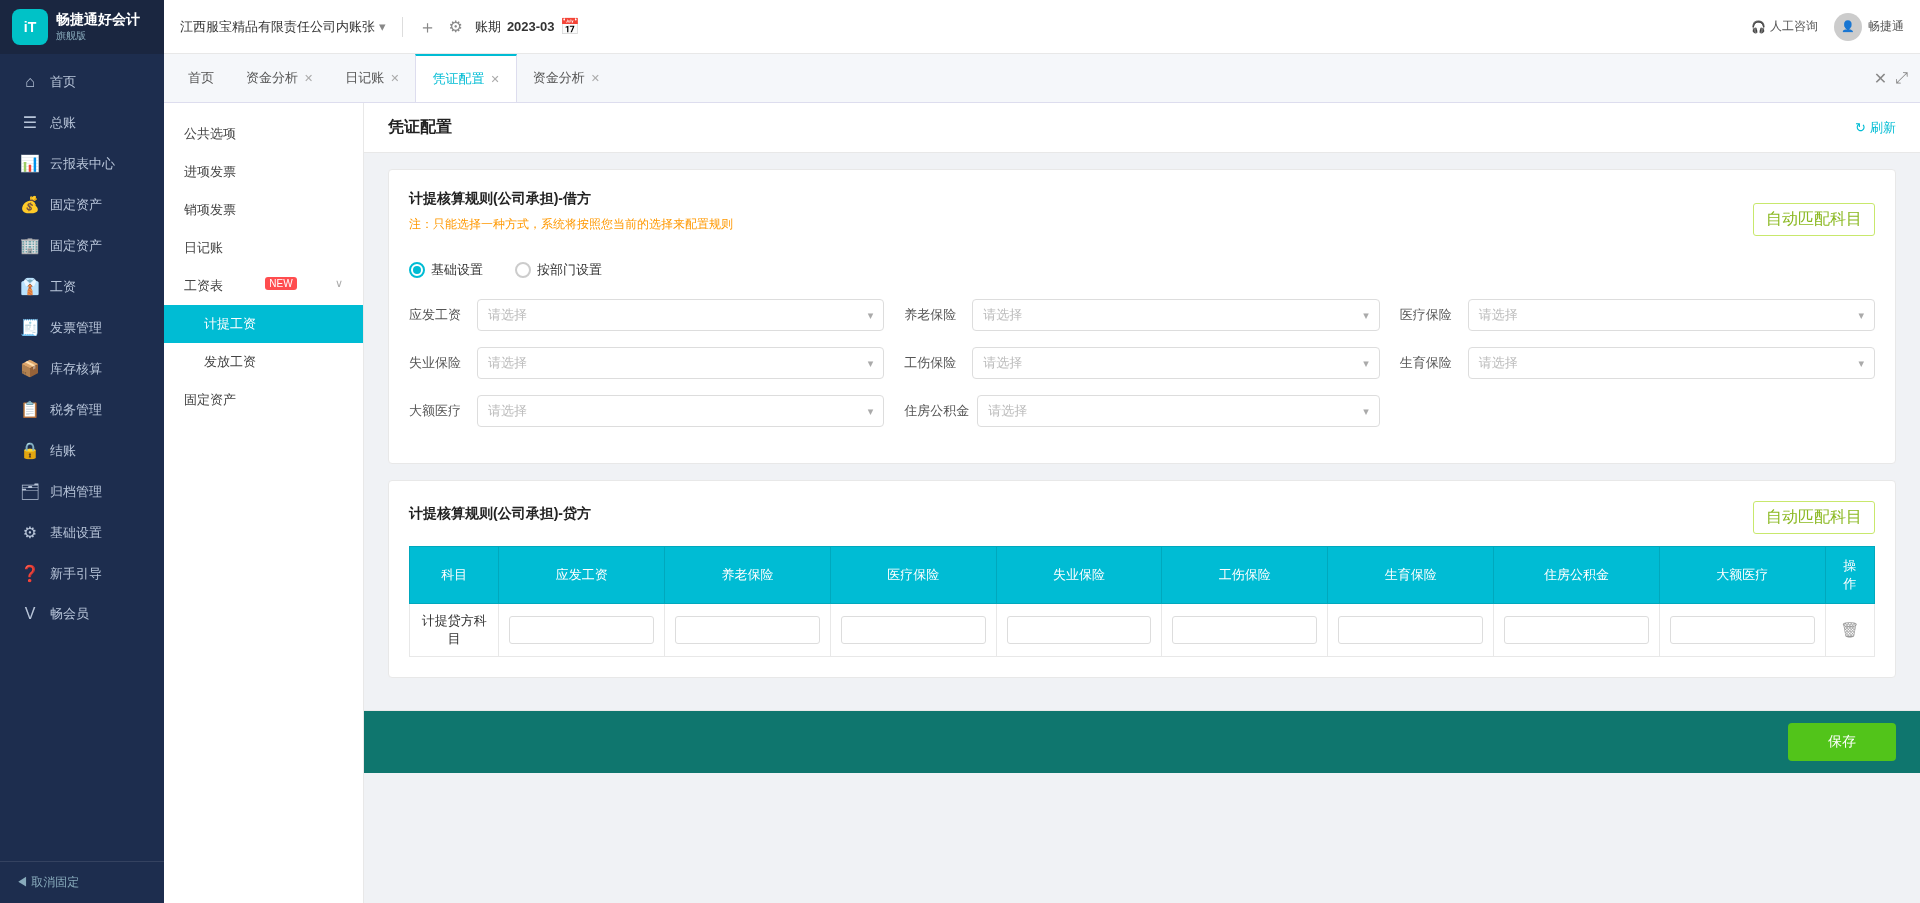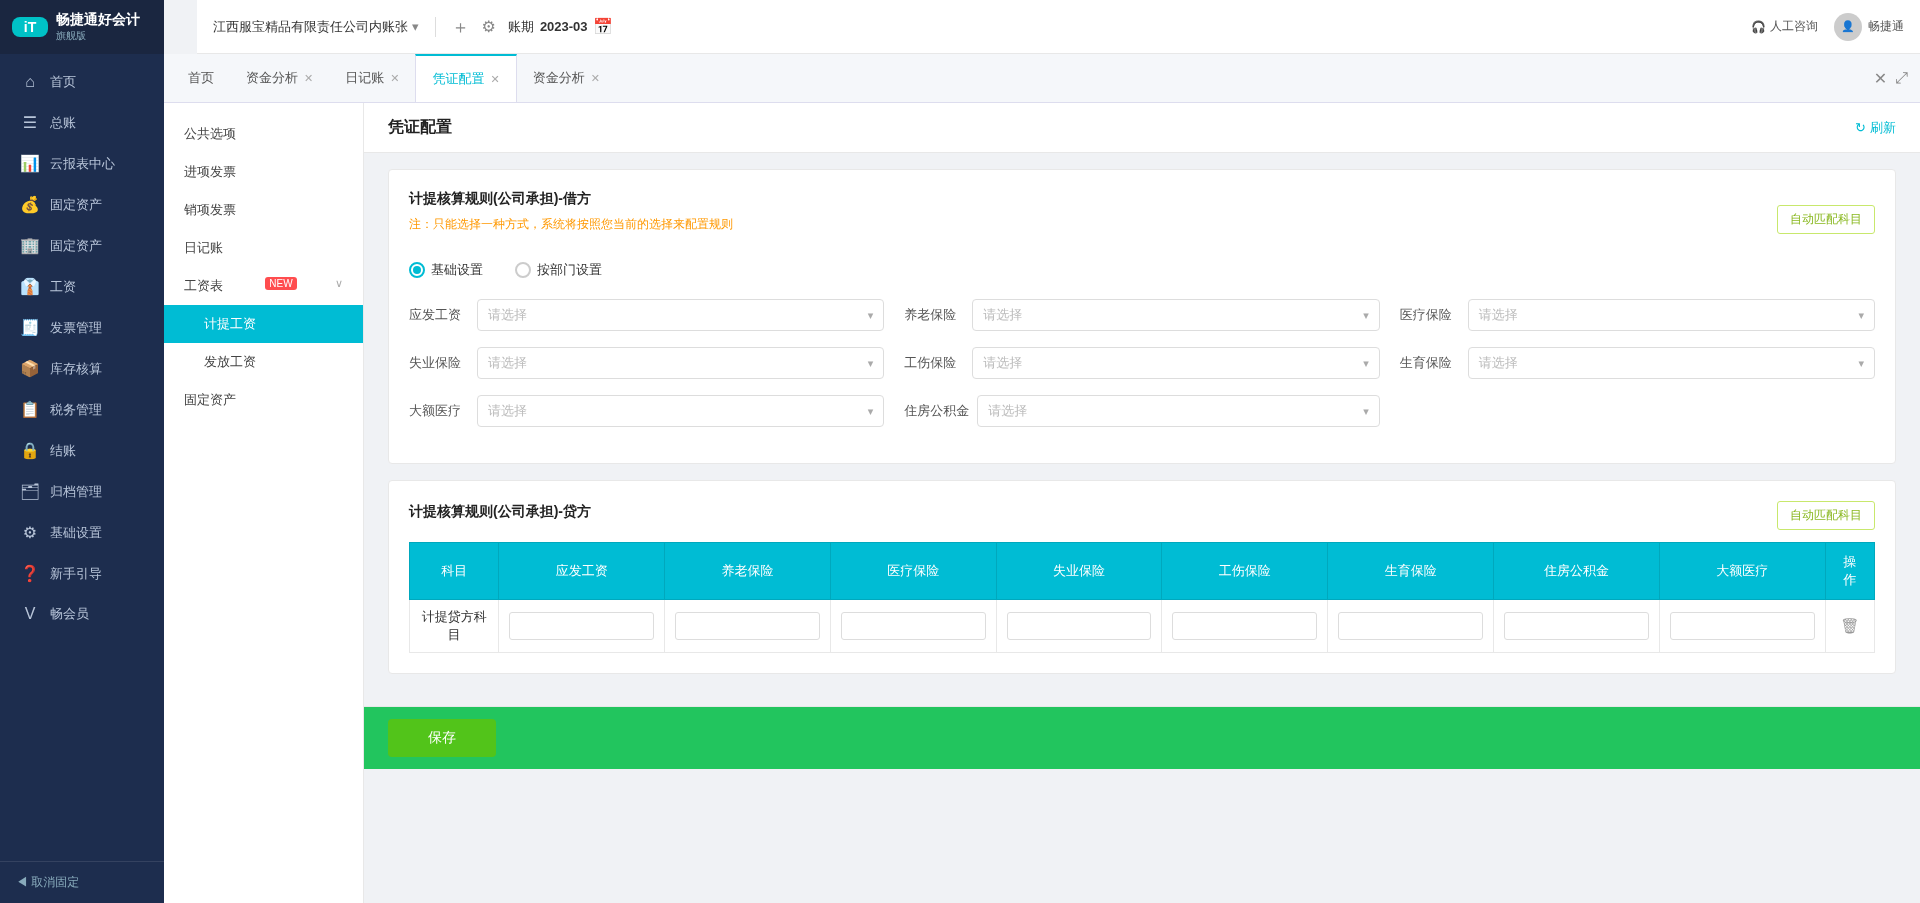--- a/index.html
+++ b/index.html
@@ -17,21 +17,21 @@
     }
     .sidebar-logo {
       display: flex;
       align-items: center;
       padding: 10px 12px;
       background: #1a2640;
       height: 54px;
       gap: 8px;
     }
     .logo-icon {
-      width: 36px; height: 20px;
+      width: 36px; height: 36px;
       background: #00c2c7;
       border-radius: 8px;
       display: flex; align-items: center; justify-content: center;
       color: white; font-weight: bold; font-size: 14px;
     }
     .sidebar-nav { flex: 1; overflow-y: auto; padding: 8px 0; }
     .nav-item {
       display: flex; align-items: center; gap: 10px;
       padding: 11px 20px;
       cursor: pointer; color: #b8c5d9;
@@ -53,21 +53,20 @@
 
     
     .topbar {
       background: white;
       height: 54px;
       display: flex; align-items: center;
       padding: 0 16px;
       border-bottom: 1px solid #e8e8e8;
       gap: 12px;
       flex-shrink: 0;
-      margin-left: 33px;
     }
     .topbar-company { font-size: 13px; color: #333; display: flex; align-items: center; gap: 4px; }
     .topbar-company .drop-icon { color: #888; }
     .topbar-divider { width: 1px; height: 20px; background: #ddd; margin: 0 4px; }
     .topbar-add { color: #888; font-size: 18px; cursor: pointer; }
     .topbar-gear { color: #888; font-size: 16px; cursor: pointer; }
     .topbar-period { display: flex; align-items: center; gap: 6px; font-size: 13px; color: #333; }
     .topbar-period-val { font-weight: bold; }
     .topbar-period-icon { color: #00bcd4; font-size: 16px; }
     .topbar-right { margin-left: auto; display: flex; align-items: center; gap: 16px; }
@@ -186,21 +185,21 @@
       background: white;
     }
     .select-arrow { color: #aaa; font-size: 11px; }
 
     .auto-match-btn {
       border: 1px solid #c8e86c;
       color: #8ab820;
       background: white;
       padding: 5px 12px;
       border-radius: 3px;
-      font-size: 12px;
+      font-size: 16px;
       cursor: pointer;
     }
 
     
     .data-table { width: 100%; border-collapse: collapse; font-size: 13px; }
     .data-table th {
       background: #00bcd4; color: white;
       padding: 10px 12px; text-align: center;
       font-weight: normal; border: 1px solid #00a8bd;
     }
@@ -214,24 +213,24 @@
       width: 100%; height: 28px;
       border: 1px solid #ddd; border-radius: 3px;
       padding: 0 6px; font-size: 12px; outline: none;
       text-align: center;
     }
     .delete-icon { color: #999; cursor: pointer; font-size: 15px; }
 
     
     .save-area {
       position: sticky; bottom: 0;
-      background: #22c55e;
+      background: #0f766e;
       padding: 12px 24px;
       border-top: 1px solid #e8e8e8;
-      display: flex; justify-content: flex-start;
+      display: flex; justify-content: flex-end;
     }
     .save-btn {
       background: #52c41a; color: white;
       border: none; border-radius: 4px;
       padding: 10px 40px; font-size: 14px;
       cursor: pointer; font-family: inherit;
     }
 
     
     .right-panel::-webkit-scrollbar { width: 8px; }

